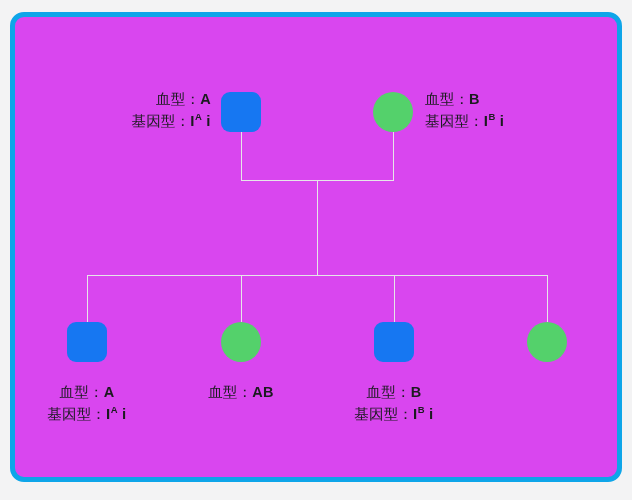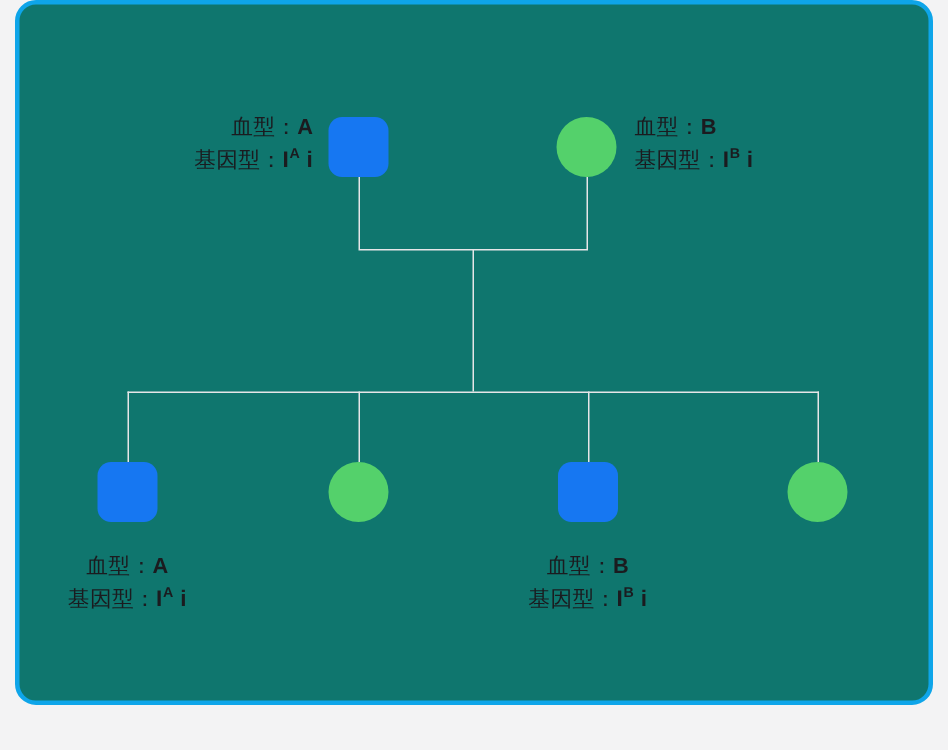--- a/index.html
+++ b/index.html
@@ -10,25 +10,25 @@
     width: 632px;
     height: 500px;
     background: #f3f3f4;
     font-family: "Liberation Sans", "DejaVu Sans", sans-serif;
     overflow: hidden;
   }
 
   #pedigree-card {
     position: absolute;
     left: 10px;
-    top: 0;
+    top: 12px;
     width: 612px;
     height: 470px;
-    background: #0f766e;
-    border: 3px solid #0ea5e9;
+    background: #d946ef;
+    border: 5px solid #0ea5e9;
     border-radius: 14px;
     box-sizing: border-box;
     overflow: hidden;
   }
 
   .canvas {
     position: absolute;
     left: 0;
     top: 0;
     width: 612px;
@@ -139,20 +139,23 @@
     <div class="label-block align-center" style="left:-8px; top:365px; width:160px;">
       <span class="lrow">
         <span class="lkey">血型：</span><span class="lval">A</span>
       </span>
       <span class="lrow">
         <span class="lkey">基因型：</span><span class="allele"><span>I</span><sup>A</sup></span><span class="allele"><span>i</span><sup></sup></span>
       </span>
     </div>
 
     <div class="label-block align-center" style="left:146px; top:365px; width:160px;">
+      <span class="lrow">
+        <span class="lkey">血型：</span><span class="lval">AB</span>
+      </span>
     </div>
 
     <div class="label-block align-center" style="left:299px; top:365px; width:160px;">
       <span class="lrow">
         <span class="lkey">血型：</span><span class="lval">B</span>
       </span>
       <span class="lrow">
         <span class="lkey">基因型：</span><span class="allele"><span>I</span><sup>B</sup></span><span class="allele"><span>i</span><sup></sup></span>
       </span>
     </div>

